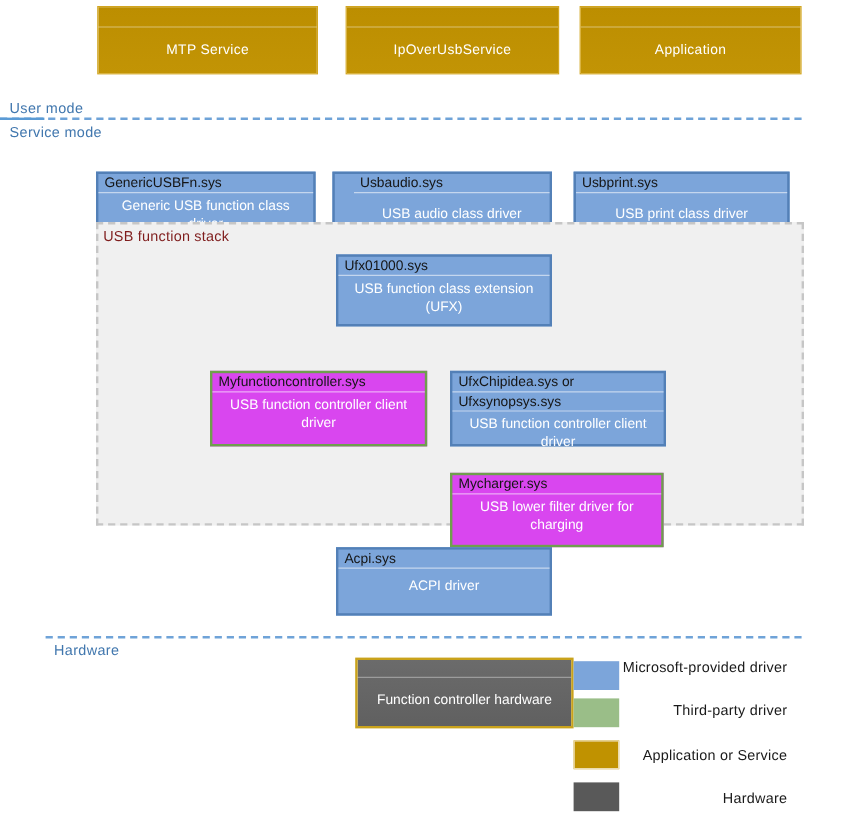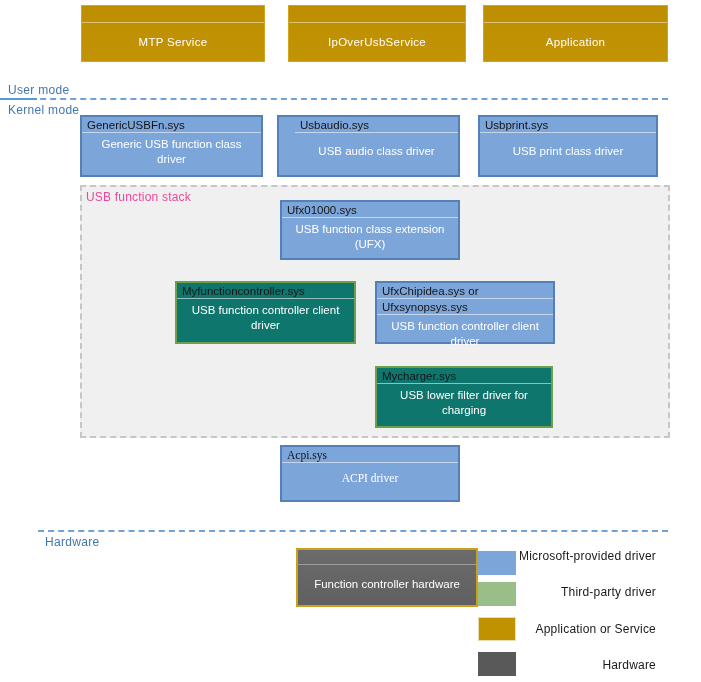--- a/index.html
+++ b/index.html
@@ -12,32 +12,32 @@
   .svc .svc-strip{height:16px;border-bottom:1px solid rgba(255,255,255,.45);}
   .svc .svc-label{color:#fff;font-size:11.5px;letter-spacing:.3px;text-align:center;
        line-height:38px;white-space:nowrap;}
 
   
   .dash-line{position:absolute;height:0;border-top:2px dashed #6FA3D8;}
   .solid-line{position:absolute;height:0;border-top:2px solid #5B9BD5;}
   .divider-label{position:absolute;color:#4177AE;font-size:12px;letter-spacing:.3px;white-space:nowrap;}
 
   
-  .box{position:absolute;box-sizing:border-box;font-size:11.5px;}
+  .box{position:absolute;box-sizing:border-box;font-size:11.5px;margin-top:28px;}
   .box-blue{background:#7CA5DA;border:2px solid #5380B7;}
-  .box-green{background:#0f766e;border:2px solid #6F9F4D;}
+  .box-green{background:#d946ef;border:2px solid #6F9F4D;}
   .box .title{display:block;color:#151515;padding:2px 5px 1px;
        border-bottom:1px solid rgba(255,255,255,.55);white-space:nowrap;}
   .box .body{color:#fff;text-align:center;padding:4px 6px 0;line-height:15px;}
   .overflow-visible{overflow:visible;}
 
   
   #stack-container{position:absolute;left:80px;top:185px;width:590px;height:253px;
        background:#F0F0F0;border:2px dashed #C6C6C6;box-sizing:border-box;}
-  #stack-label{position:absolute;left:86px;top:190px;color:#ec4899;font-size:12px;letter-spacing:.2px;}
+  #stack-label{position:absolute;left:86px;top:190px;color:#7f1d1d;font-size:12px;letter-spacing:.2px;}
 
   
   #hw-box{position:absolute;left:296px;top:548px;width:182px;height:59px;
        background:linear-gradient(#6B6B6B,#606060);border:2px solid #C9A21B;box-sizing:border-box;}
   #hw-box .hw-strip{height:14px;border-bottom:1px solid rgba(255,255,255,.35);}
   #hw-box .hw-label{color:#fff;font-size:11.5px;text-align:center;line-height:38px;white-space:nowrap;}
 
   
   .swatch{position:absolute;left:478px;width:38px;height:24px;box-sizing:border-box;}
   .legend-label{position:absolute;width:156px;left:500px;text-align:right;color:#1a1a1a;
@@ -57,60 +57,60 @@
     <div class="svc-label">IpOverUsbService</div>
   </div>
   <div class="svc" style="left:483px;width:185px;">
     <div class="svc-strip"></div>
     <div class="svc-label">Application</div>
   </div>
 
   <div class="divider-label" style="left:8px;top:83px;">User mode</div>
   <div class="dash-line" style="left:0;top:98px;width:668px;"></div>
   <div class="solid-line" style="left:0;top:98px;width:37px;"></div>
-  <div class="divider-label" style="left:8px;top:103px;">Kernel mode</div>
+  <div class="divider-label" style="left:8px;top:103px;">Service mode</div>
 
   <div class="box box-blue" style="left:80px;top:115px;width:183px;height:62px;">
     <span class="title">GenericUSBFn.sys</span>
     <div class="body">Generic USB function class driver</div>
   </div>
   <div class="box box-blue" style="left:277px;top:115px;width:183px;height:62px;padding-left:16px;">
     <span class="title">Usbaudio.sys</span>
     <div class="body" style="padding-top:11px;">USB audio class driver</div>
   </div>
   <div class="box box-blue" style="left:478px;top:115px;width:180px;height:62px;">
     <span class="title">Usbprint.sys</span>
     <div class="body" style="padding-top:11px;">USB print class driver</div>
   </div>
 
   <div id="stack-container"></div>
   <div id="stack-label">USB function stack</div>
 
-  <div class="box box-blue" style="left:280px;top:200px;width:180px;height:60px;">
+  <div class="box box-blue" style="left:280px;top:184px;width:180px;height:60px;">
     <span class="title">Ufx01000.sys</span>
     <div class="body">USB function class extension (UFX)</div>
   </div>
 
   <div class="box box-green" style="left:175px;top:281px;width:181px;height:63px;">
     <span class="title">Myfunctioncontroller.sys</span>
     <div class="body">USB function controller client driver</div>
   </div>
 
   <div class="box box-blue overflow-visible" style="left:375px;top:281px;width:180px;height:63px;">
     <span class="title">UfxChipidea.sys or</span>
     <span class="title">Ufxsynopsys.sys</span>
     <div class="body">USB function controller client driver</div>
   </div>
 
   <div class="box box-green" style="left:375px;top:366px;width:178px;height:62px;">
     <span class="title">Mycharger.sys</span>
     <div class="body">USB lower filter driver for charging</div>
   </div>
 
-  <div class="box box-blue" style="left:280px;top:445px;width:180px;height:57px;font-family:Liberation Serif, serif;">
+  <div class="box box-blue" style="left:280px;top:428px;width:180px;height:57px;">
     <span class="title">Acpi.sys</span>
     <div class="body" style="padding-top:8px;">ACPI driver</div>
   </div>
 
   <div class="dash-line" style="left:38px;top:530px;width:630px;"></div>
   <div class="divider-label" style="left:45px;top:535px;">Hardware</div>
 
   <div id="hw-box">
     <div class="hw-strip"></div>
     <div class="hw-label">Function controller hardware</div>

